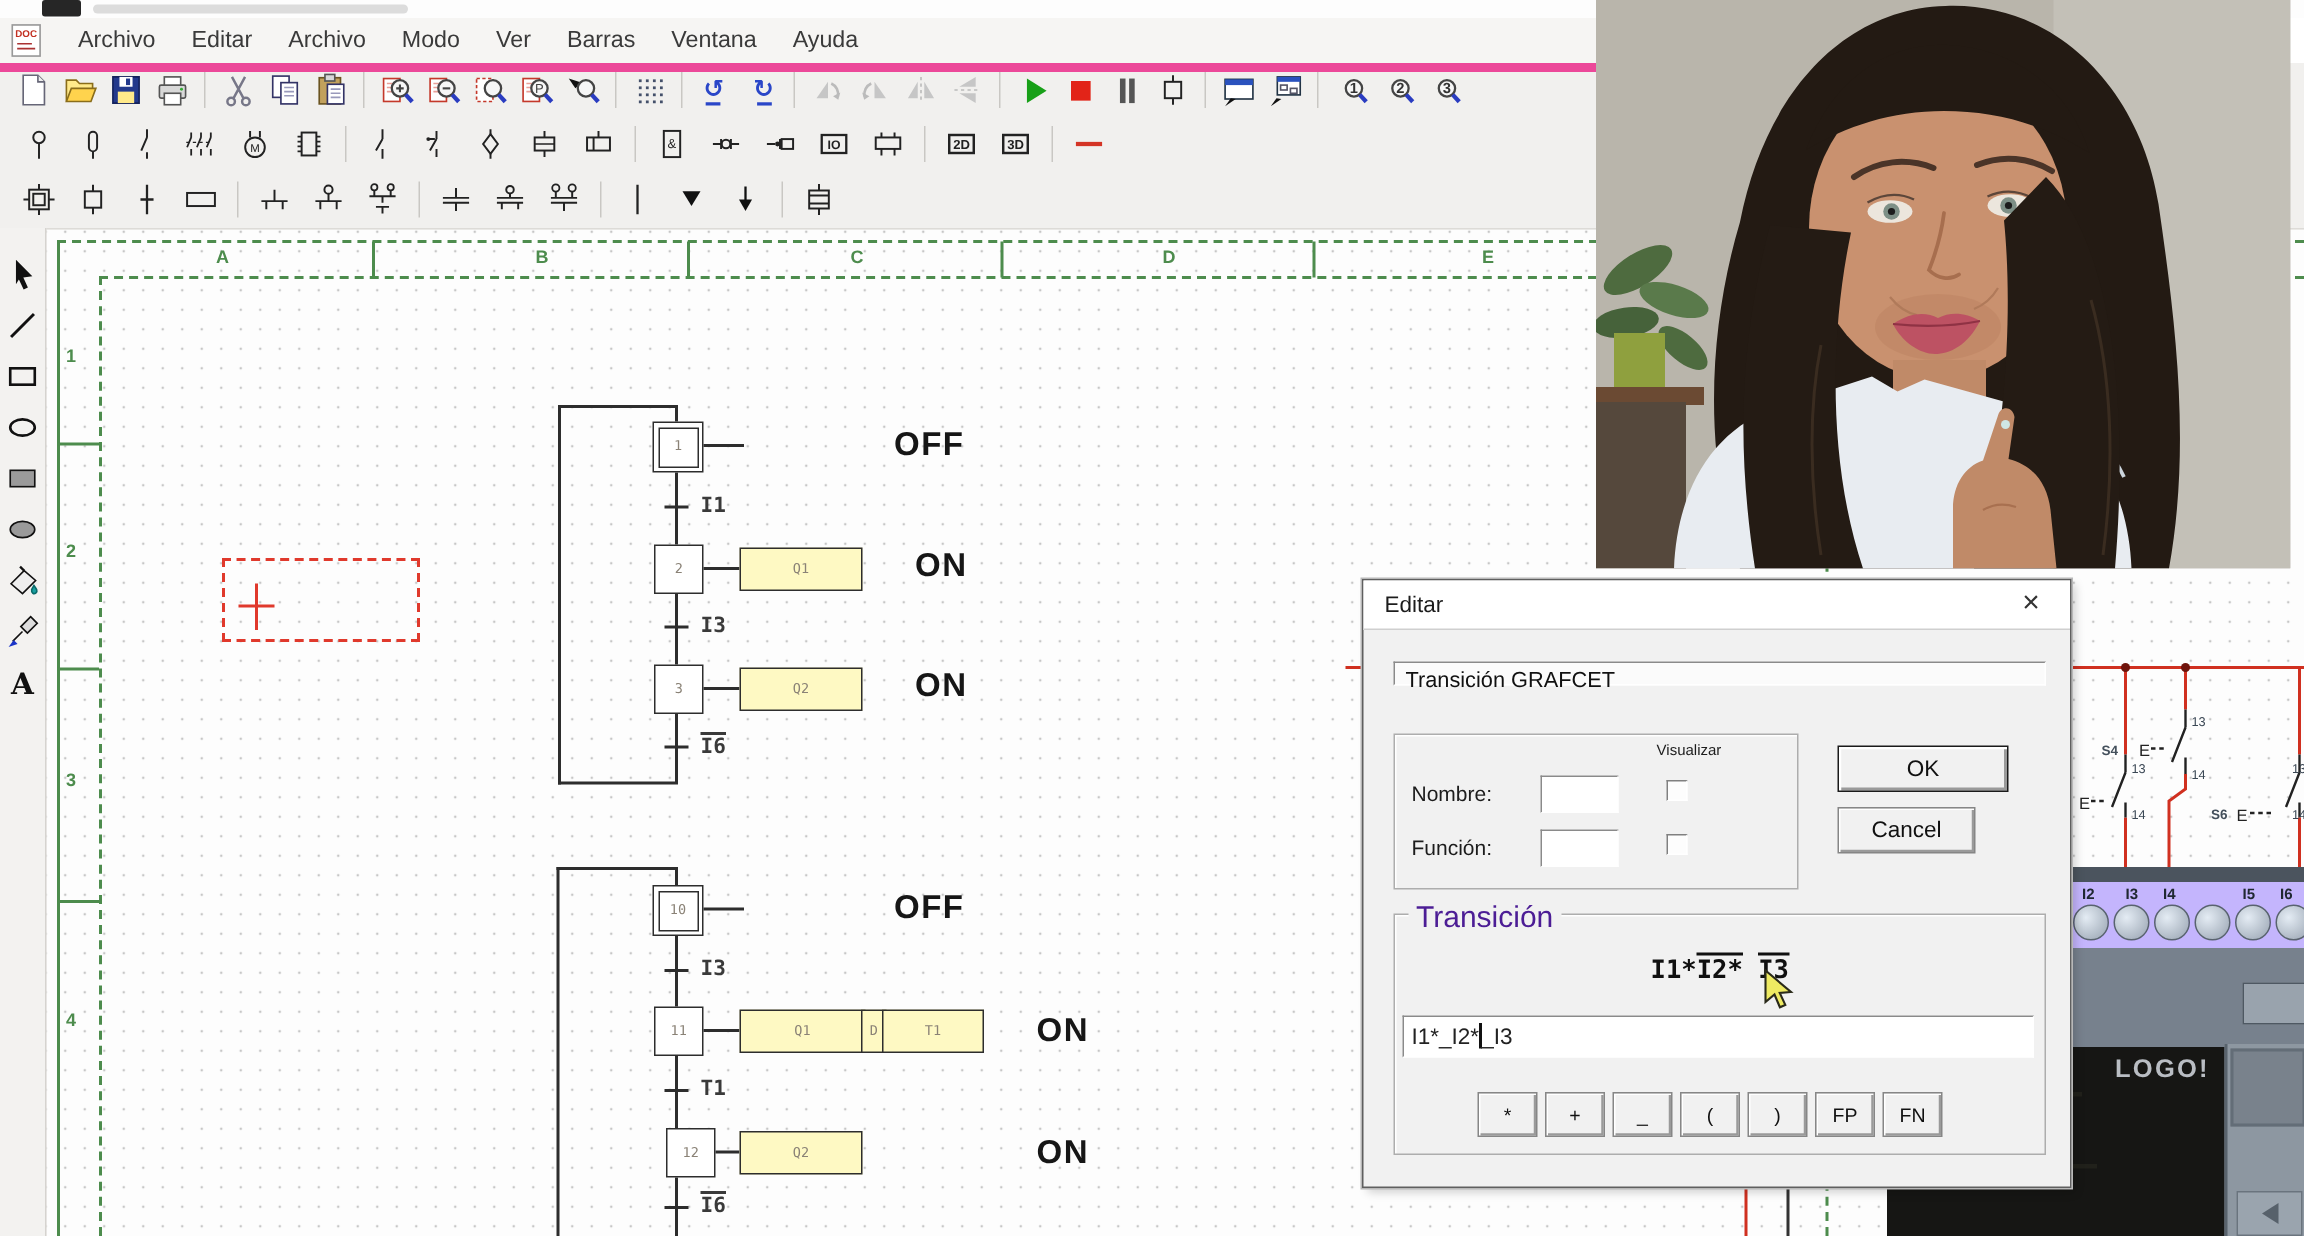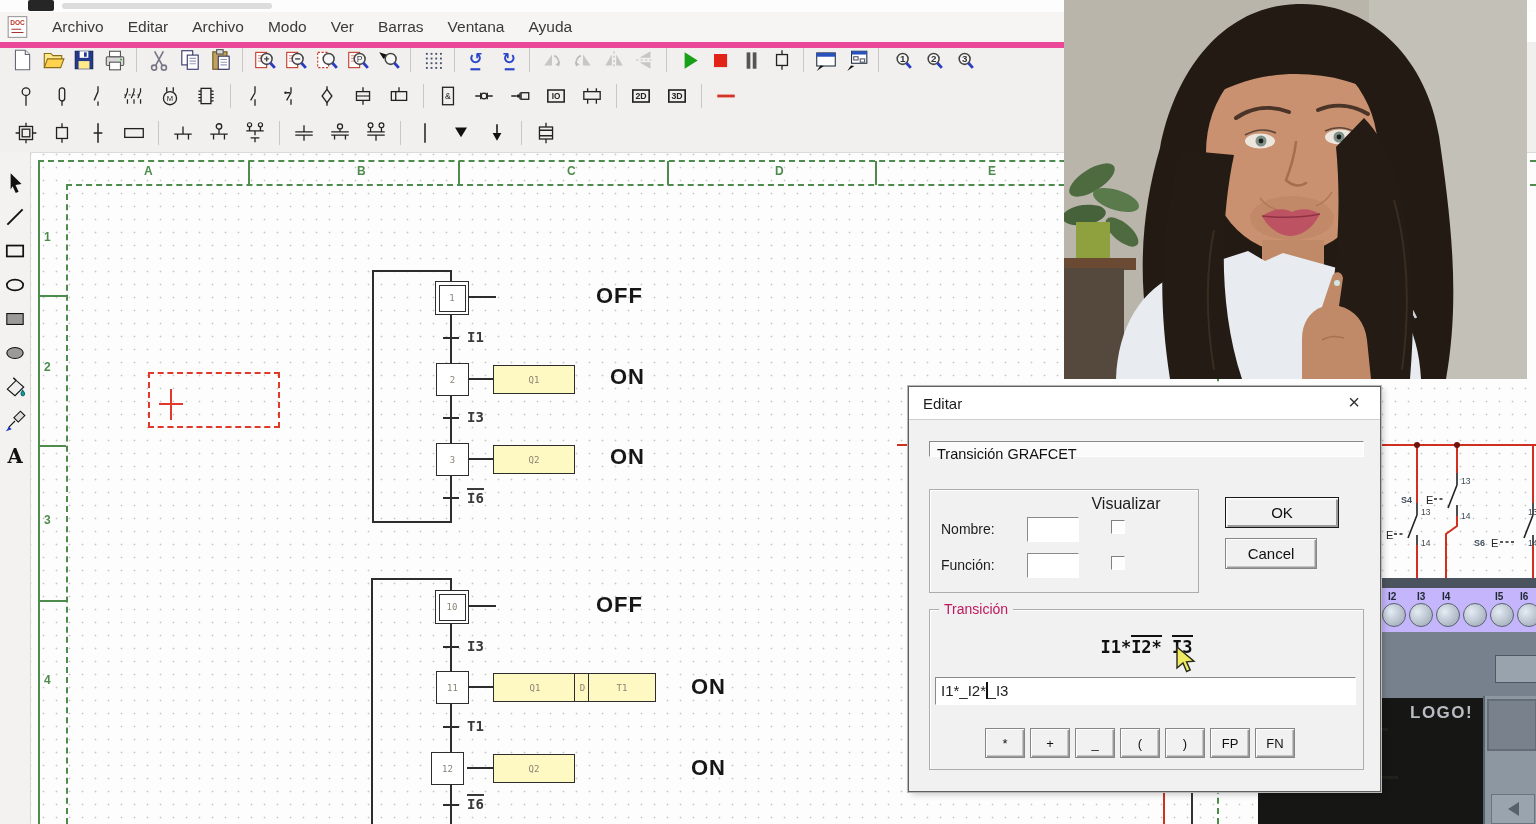--- a/index.html
+++ b/index.html
@@ -85,23 +85,23 @@
           border:1px solid #5f5f5f;box-shadow:0 0 0 1px #b8b8b8,3px 3px 6px rgba(0,0,0,.18);box-sizing:border-box}
   #dialog *{box-sizing:border-box}
   #dlg-title{position:absolute;left:0;top:0;width:100%;height:33px;background:#fff;border-bottom:1px solid #cfcfcf;
              display:flex;align-items:center}
   #dlg-title .ttl{font-size:15px;color:#1c1c1c;margin-left:14px}
   #dlg-title .x{position:absolute;right:14px;top:4px;font-size:20px;color:#333;width:24px;text-align:center}
   .sunken{border:1.5px solid;border-color:#8a8a8a #ffffff #ffffff #8a8a8a;background:#fbfbfb}
   #dlg-type{position:absolute;left:20px;top:54px;width:435px;height:16px;font-size:14.5px;color:#111;
             padding:4px 0 0 7px}
   .groupbox{position:absolute;border:1px solid #adadad;box-shadow:1px 1px 0 #fff inset}
-  .grouplabel{position:absolute;background:#f1f1f1;padding:0 5px;font-size:14px;color:#be185d}
+  .grouplabel{position:absolute;background:#f1f1f1;padding:0 5px;font-size:20px;color:#4c1d95}
   #grp1{left:20px;top:102px;width:270px;height:104px}
-  #lbl-vis{position:absolute;left:162px;top:108px;width:110px;text-align:center;font-size:16px;color:#1c1c1c}
+  #lbl-vis{position:absolute;left:162px;top:108px;width:110px;text-align:center;font-size:10px;color:#1c1c1c}
   .fldlbl{position:absolute;font-size:14px;color:#1c1c1c}
   .mini-input{position:absolute;width:52px;height:25px;border:1.5px solid;border-color:#8a8a8a #fff #fff #8a8a8a;background:#fff}
   .chk{position:absolute;width:14px;height:14px;border:1.5px solid;border-color:#808080 #fff #fff #808080;background:#fdfdfd}
   .btn3d{position:absolute;background:#f1f1f1;font-size:15px;color:#111;display:flex;align-items:center;justify-content:center;
          border:1px solid #868686;box-shadow:1px 1px 0 #fff inset,-1.5px -1.5px 0 #9a9a9a inset}
   #btn-ok{left:316px;top:110px;width:114px;height:31px;border:1.8px solid #1a1a1a;
           box-shadow:1.5px 1.5px 0 #fff inset,-2px -2px 0 #9a9a9a inset;font-weight:400}
   #btn-cancel{left:316px;top:151px;width:92px;height:31px}
   #grp2{left:20px;top:222px;width:435px;height:161px}
   #lbl-trans{left:30px;top:214px}
@@ -704,21 +704,21 @@
   </div>
 <div class="gact" style="left:574px;top:673px;width:15px;height:27px">
     <span>D</span>
   </div>
 <div class="gact" style="left:588px;top:673px;width:66px;height:27px">
     <span>T1</span>
   </div>
 <div class="gstatus" style="left:691px;top:674px">ON</div>
 <div class="gtrans" style="left:443px;top:726px"></div>
 <div class="tlabel" style="left:467px;top:718px">T1</div>
-<div class="gstep" style="left:431px;top:752px;width:31px;height:31px">
+<div class="gstep" style="left:444px;top:752px;width:31px;height:31px">
     <span>12</span>
   </div>
 <div class="dl" style="left:467px;top:767px;width:26px;height:2px"></div>
 <div class="gact" style="left:493px;top:754px;width:80px;height:27px">
     <span>Q2</span>
   </div>
 <div class="gstatus" style="left:691px;top:755px">ON</div>
 <div class="gtrans" style="left:443px;top:804px"></div>
 <div class="tlabel ovl" style="left:467px;top:794px">I6</div>
 

